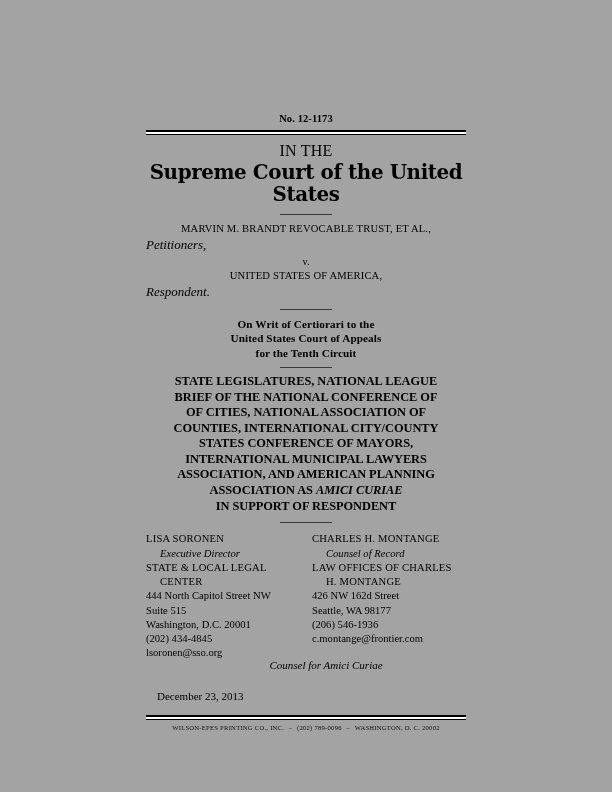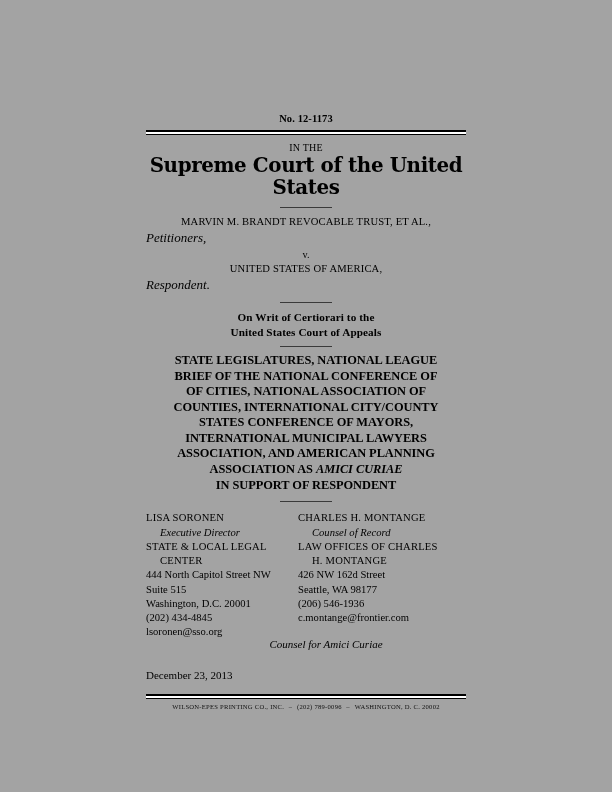--- a/index.html
+++ b/index.html
@@ -57,21 +57,21 @@
     height: 1.4px;
     background: #fff;
   }
   .double-rule .thin {
     height: 1.1px;
     background: #000;
   }
 
   
   .in-the {
-    font-size: 10px;
+    font-size: 16px;
     line-height: 1.15;
     margin: 0 0 2px 0;
     font-variant: small-caps;
     letter-spacing: 0.2px;
   }
 
   
   .court-title {
     font-family: "DejaVu Serif", "Liberation Serif", serif;
     font-weight: bold;
@@ -138,21 +138,21 @@
     margin-top: 9px;
     height: 126px;
   }
   .col {
     position: absolute;
     top: 0;
     font-size: 10.6px;
     line-height: 1.345;
   }
   .col-left  { left: 0px;   width: 160px; }
-  .col-right { left: 152px; width: 156px; }
+  .col-right { left: 166px; width: 156px; }
 
   .nm {
     font-variant: small-caps;
     letter-spacing: 0.2px;
     white-space: nowrap;
   }
   .role {
     font-style: italic;
     padding-left: 14px;
     white-space: nowrap;
@@ -167,21 +167,21 @@
     text-align: center;
     padding-left: 40px;
     margin: 0;
     line-height: 1.3;
   }
 
   
   .date {
     font-size: 11px;
     line-height: 1.3;
-    margin: 0;
+    margin: 11px;
     text-align: left;
   }
 
   
   .bottom-rule {
     width: 100%;
   }
   .bottom-rule .thick { height: 2.4px; background: #000; }
   .bottom-rule .gap   { height: 1.3px; background: #fff; }
   .bottom-rule .thin  { height: 1.0px; background: #000; }
@@ -224,20 +224,21 @@
       <div class="vee center">v.</div>
       <div class="party-line center">UNITED STATES OF AMERICA,</div>
       <div class="party-role">Respondent.</div>
     </div>
 
     <div class="short-rule"></div>
 
     <div>
       <div class="writ center">On Writ of Certiorari to the</div>
       <div class="writ center">United States Court of Appeals</div>
+      <div class="writ center">for the Tenth Circuit</div>
     </div>
 
     <div class="short-rule tight"></div>
 
     <div>
       <div class="brief-title center">STATE LEGISLATURES, NATIONAL LEAGUE</div>
       <div class="brief-title center">BRIEF OF THE NATIONAL CONFERENCE OF</div>
       <div class="brief-title center">OF CITIES, NATIONAL ASSOCIATION OF</div>
       <div class="brief-title center">COUNTIES, INTERNATIONAL CITY/COUNTY</div>
       <div class="brief-title center">STATES CONFERENCE OF MAYORS,</div>

